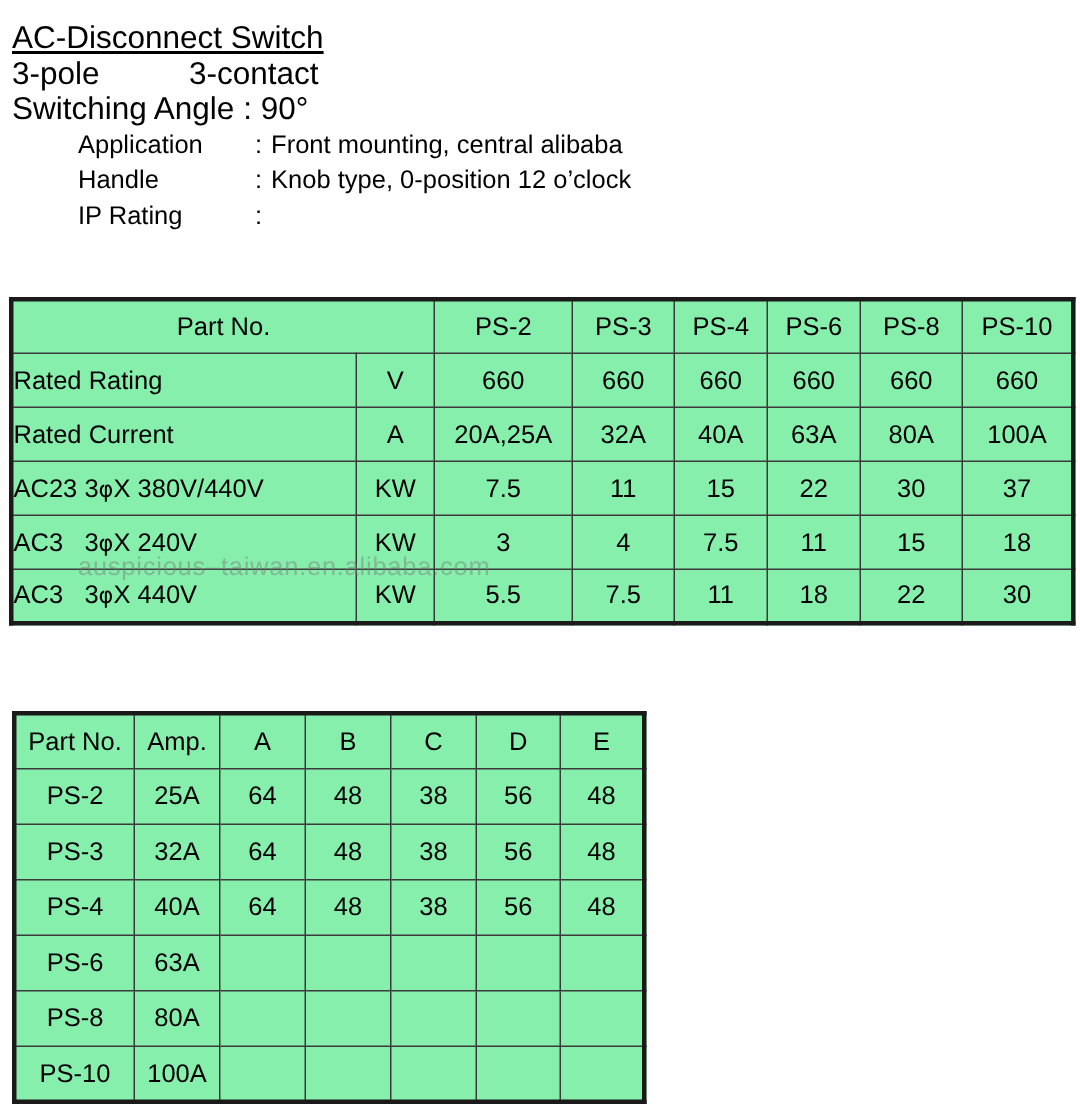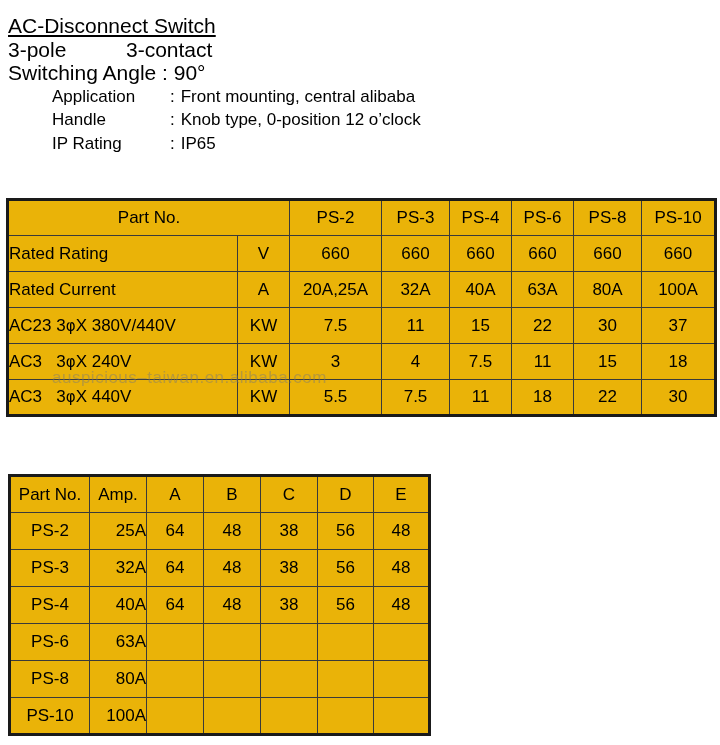--- a/index.html
+++ b/index.html
@@ -44,21 +44,21 @@
   }
   .spec-key { width: 118px; flex: 0 0 118px; }
   .spec-sep { flex: 0 0 auto; padding-right: 6px; }
   .spec-val { flex: 1 1 auto; }
   .col-a { width: 118px; display: inline-block; }
 
   
   .spec-table {
     position: absolute;
     border-collapse: collapse;
-    background: #eab308;
+    background: #86efac;
     border: 3px solid #1a1a1a;
     table-layout: fixed;
     padding-left: 28px;
   }
   .spec-table td, .spec-table th {
     border: 1px solid #3a3a3a;
     font-weight: normal;
     font-size: 17px;
     padding: 0;
     height: 36px;
@@ -84,21 +84,21 @@
   }
 
   
   #dimensions-table {
     left: 8px;
     top: 474px;
     width: 420px;
   }
   #dimensions-table td { height: 37px; }
   .t2-part { text-align: center; }
-  .t2-amp  { text-align: right; padding-left: 8px; }
+  .t2-amp  { text-align: center; padding-left: 8px; }
   .t2-dim  { text-align: center; }
   .t2-head { text-align: center; }
   .t2-head-left { text-align: center; }
 
   
   #watermark {
     position: absolute;
     left: 52px;
     top: 362px;
     width: 500px;
@@ -130,21 +130,20 @@
 
   <div class="spec-row">
     <span class="spec-key">Handle</span>
     <span class="spec-sep">:</span>
     <span class="spec-val">Knob type, 0-position 12 o’clock</span>
   </div>
 
   <div class="spec-row">
     <span class="spec-key">IP Rating</span>
     <span class="spec-sep">:</span>
-    <span class="spec-val">IP65</span>
   </div>
 
 </div>
 
 <table class="spec-table" id="ratings-table">
   <colgroup>
     <col style="width:230px">
     <col style="width:52px">
     <col style="width:92px">
     <col style="width:68px">

